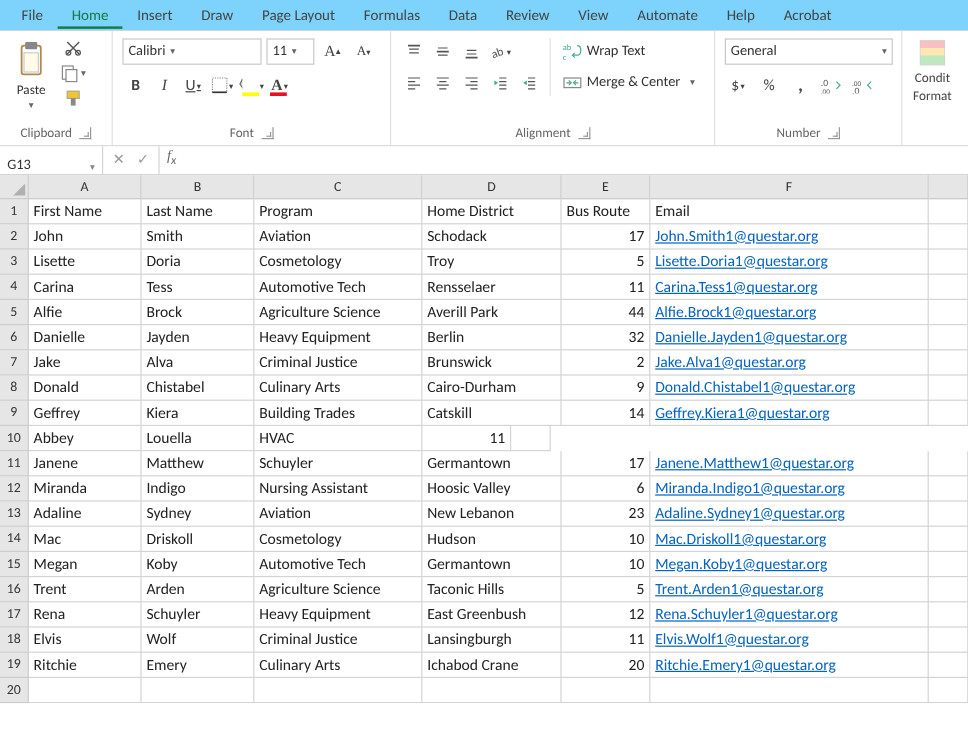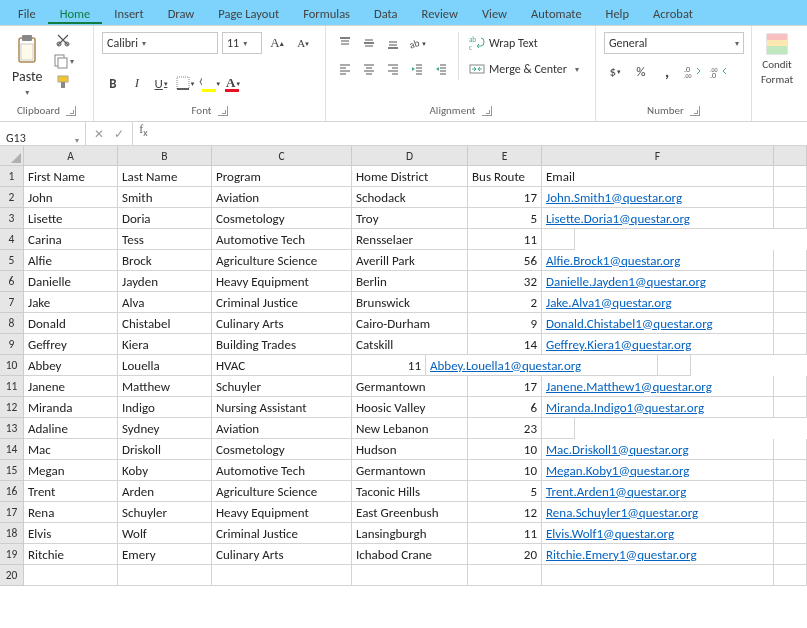--- a/index.html
+++ b/index.html
@@ -21,21 +21,21 @@
 .dd .caret{font-size:8px;color:#666}
 .btns{display:flex;gap:2px;align-items:center}
 .ibtn{width:22px;height:22px;display:flex;align-items:center;justify-content:center;font-size:13px;color:#444}
 .acell{display:flex;align-items:center;justify-content:center}
 .merge-row{display:flex;align-items:center;gap:4px;height:22px;font-size:12px;color:#333;padding:0 4px}
 .num-row{display:flex;gap:4px;align-items:center}
 .condfmt{display:flex;flex-direction:column;align-items:center;gap:2px;padding:2px 2px;font-size:11px;color:#444;width:46px;text-align:center}
 .namebox-row{display:flex;height:24px;border-bottom:1px solid #d4d4d4;align-items:stretch;background:#fff}
 .namebox{width:86px;border-right:1px solid #d4d4d4;display:flex;align-items:flex-end;padding:0 6px;font-size:12px;justify-content:space-between}
 .fx-btns{display:flex;align-items:center;border-right:1px solid #d4d4d4;padding:0 8px;gap:10px;color:#999}
-.fx{font-family:"Times New Roman",serif;color:#666;padding:0 6px}
+.fx{font-style:italic;font-family:"Times New Roman",serif;color:#666;padding:0 6px}
 .formula{flex:1;padding:0 6px;display:flex;align-items:center}
 .sheet{display:flex;position:relative}
 .rowhdrs{display:flex;flex-direction:column;background:#e6e6e6}
 .corner{width:24px;height:20px;background:#e6e6e6;border-right:1px solid #ccc;border-bottom:1px solid #ccc;position:relative}
 .corner::after{content:"";position:absolute;right:2px;bottom:2px;width:0;height:0;border-style:solid;border-width:0 0 10px 10px;border-color:transparent transparent #b0b0b0 transparent}
 .rh{width:24px;height:21px;background:#e6e6e6;border-right:1px solid #ccc;border-bottom:1px solid #ccc;display:flex;align-items:center;justify-content:center;font-size:11.5px;color:#333}
 .gridwrap{flex:1;overflow:hidden}
 .colhdrs{display:flex;background:#e6e6e6}
 .ch{height:20px;background:#e6e6e6;border-right:1px solid #ccc;border-bottom:1px solid #ccc;display:flex;align-items:center;justify-content:center;font-size:11.5px;color:#333}
 .datarow{display:flex;height:21px}
@@ -65,21 +65,21 @@
 <div class="ribbon">
 
   <div class="group" style="width:94px">
     <div class="grp-body">
       <div class="clip-paste">
         <svg width="28" height="32">
             <rect x="6" y="4" width="16" height="24" rx="2" fill="#fff" stroke="#b08850" stroke-width="1.5"></rect>
             <rect x="9" y="1" width="10" height="6" rx="1" fill="#888"></rect>
             <rect x="8" y="10" width="12" height="16" fill="#fffbe8" stroke="#ccc"></rect>
           </svg>
-        <span style="font-size:14px">Paste</span>
+        <span style="font-size:11px">Paste</span>
         <span style="font-size:8px;color:#666">▾</span>
       </div>
       <div class="vstack">
         <div class="ibtn">
             <svg width="16" height="16">
               <path d="M3 3 L13 13 M13 3 L3 13" stroke="#555" stroke-width="1.2"></path>
               <circle cx="4" cy="12" r="2" fill="none" stroke="#555"></circle>
               <circle cx="12" cy="12" r="2" fill="none" stroke="#555"></circle>
             </svg>
           </div>
@@ -98,21 +98,21 @@
           </div>
       </div>
     </div>
     <div class="group-label">
         <span>Clipboard</span>
         <span class="dlaunch"></span>
       </div>
   </div>
 
   <div class="group" style="width:232px">
-    <div class="grp-body" style="flex-direction:column;gap:18px">
+    <div class="grp-body" style="flex-direction:column;gap:6px">
       <div class="font-row">
         <div class="dd" style="width:116px">
             <span>Calibri</span>
             <span class="caret">▾</span>
           </div>
         <div class="dd" style="width:40px">
             <span>11</span>
             <span class="caret">▾</span>
           </div>
         <div class="ibtn" style="font-family:serif">A<sup style="font-size:8px">▴</sup></div>
@@ -375,28 +375,31 @@
             <a href="#">Lisette.Doria1@questar.org</a>
           </div>
           <div class="cell wG"></div>
         </div>
         <div class="datarow">
           <div class="cell wA">Carina</div>
           <div class="cell wB">Tess</div>
           <div class="cell wC">Automotive Tech</div>
           <div class="cell wD">Rensselaer</div>
           <div class="cell wE num">11</div>
+          <div class="cell wF">
+            <a href="#">Carina.Tess1@questar.org</a>
+          </div>
           <div class="cell wG"></div>
         </div>
         <div class="datarow">
           <div class="cell wA">Alfie</div>
           <div class="cell wB">Brock</div>
           <div class="cell wC">Agriculture Science</div>
           <div class="cell wD">Averill Park</div>
-          <div class="cell wE num">56</div>
+          <div class="cell wE num">44</div>
           <div class="cell wF">
             <a href="#">Alfie.Brock1@questar.org</a>
           </div>
           <div class="cell wG"></div>
         </div>
         <div class="datarow">
           <div class="cell wA">Danielle</div>
           <div class="cell wB">Jayden</div>
           <div class="cell wC">Heavy Equipment</div>
           <div class="cell wD">Berlin</div>
@@ -437,23 +440,20 @@
           <div class="cell wF">
             <a href="#">Geffrey.Kiera1@questar.org</a>
           </div>
           <div class="cell wG"></div>
         </div>
         <div class="datarow">
           <div class="cell wA">Abbey</div>
           <div class="cell wB">Louella</div>
           <div class="cell wC">HVAC</div>
           <div class="cell wE num">11</div>
-          <div class="cell wF">
-            <a href="#">Abbey.Louella1@questar.org</a>
-          </div>
           <div class="cell wG"></div>
         </div>
         <div class="datarow">
           <div class="cell wA">Janene</div>
           <div class="cell wB">Matthew</div>
           <div class="cell wC">Schuyler</div>
           <div class="cell wD">Germantown</div>
           <div class="cell wE num">17</div>
           <div class="cell wF">
             <a href="#">Janene.Matthew1@questar.org</a>
@@ -470,20 +470,23 @@
             <a href="#">Miranda.Indigo1@questar.org</a>
           </div>
           <div class="cell wG"></div>
         </div>
         <div class="datarow">
           <div class="cell wA">Adaline</div>
           <div class="cell wB">Sydney</div>
           <div class="cell wC">Aviation</div>
           <div class="cell wD">New Lebanon</div>
           <div class="cell wE num">23</div>
+          <div class="cell wF">
+            <a href="#">Adaline.Sydney1@questar.org</a>
+          </div>
           <div class="cell wG"></div>
         </div>
         <div class="datarow">
           <div class="cell wA">Mac</div>
           <div class="cell wB">Driskoll</div>
           <div class="cell wC">Cosmetology</div>
           <div class="cell wD">Hudson</div>
           <div class="cell wE num">10</div>
           <div class="cell wF">
             <a href="#">Mac.Driskoll1@questar.org</a>

